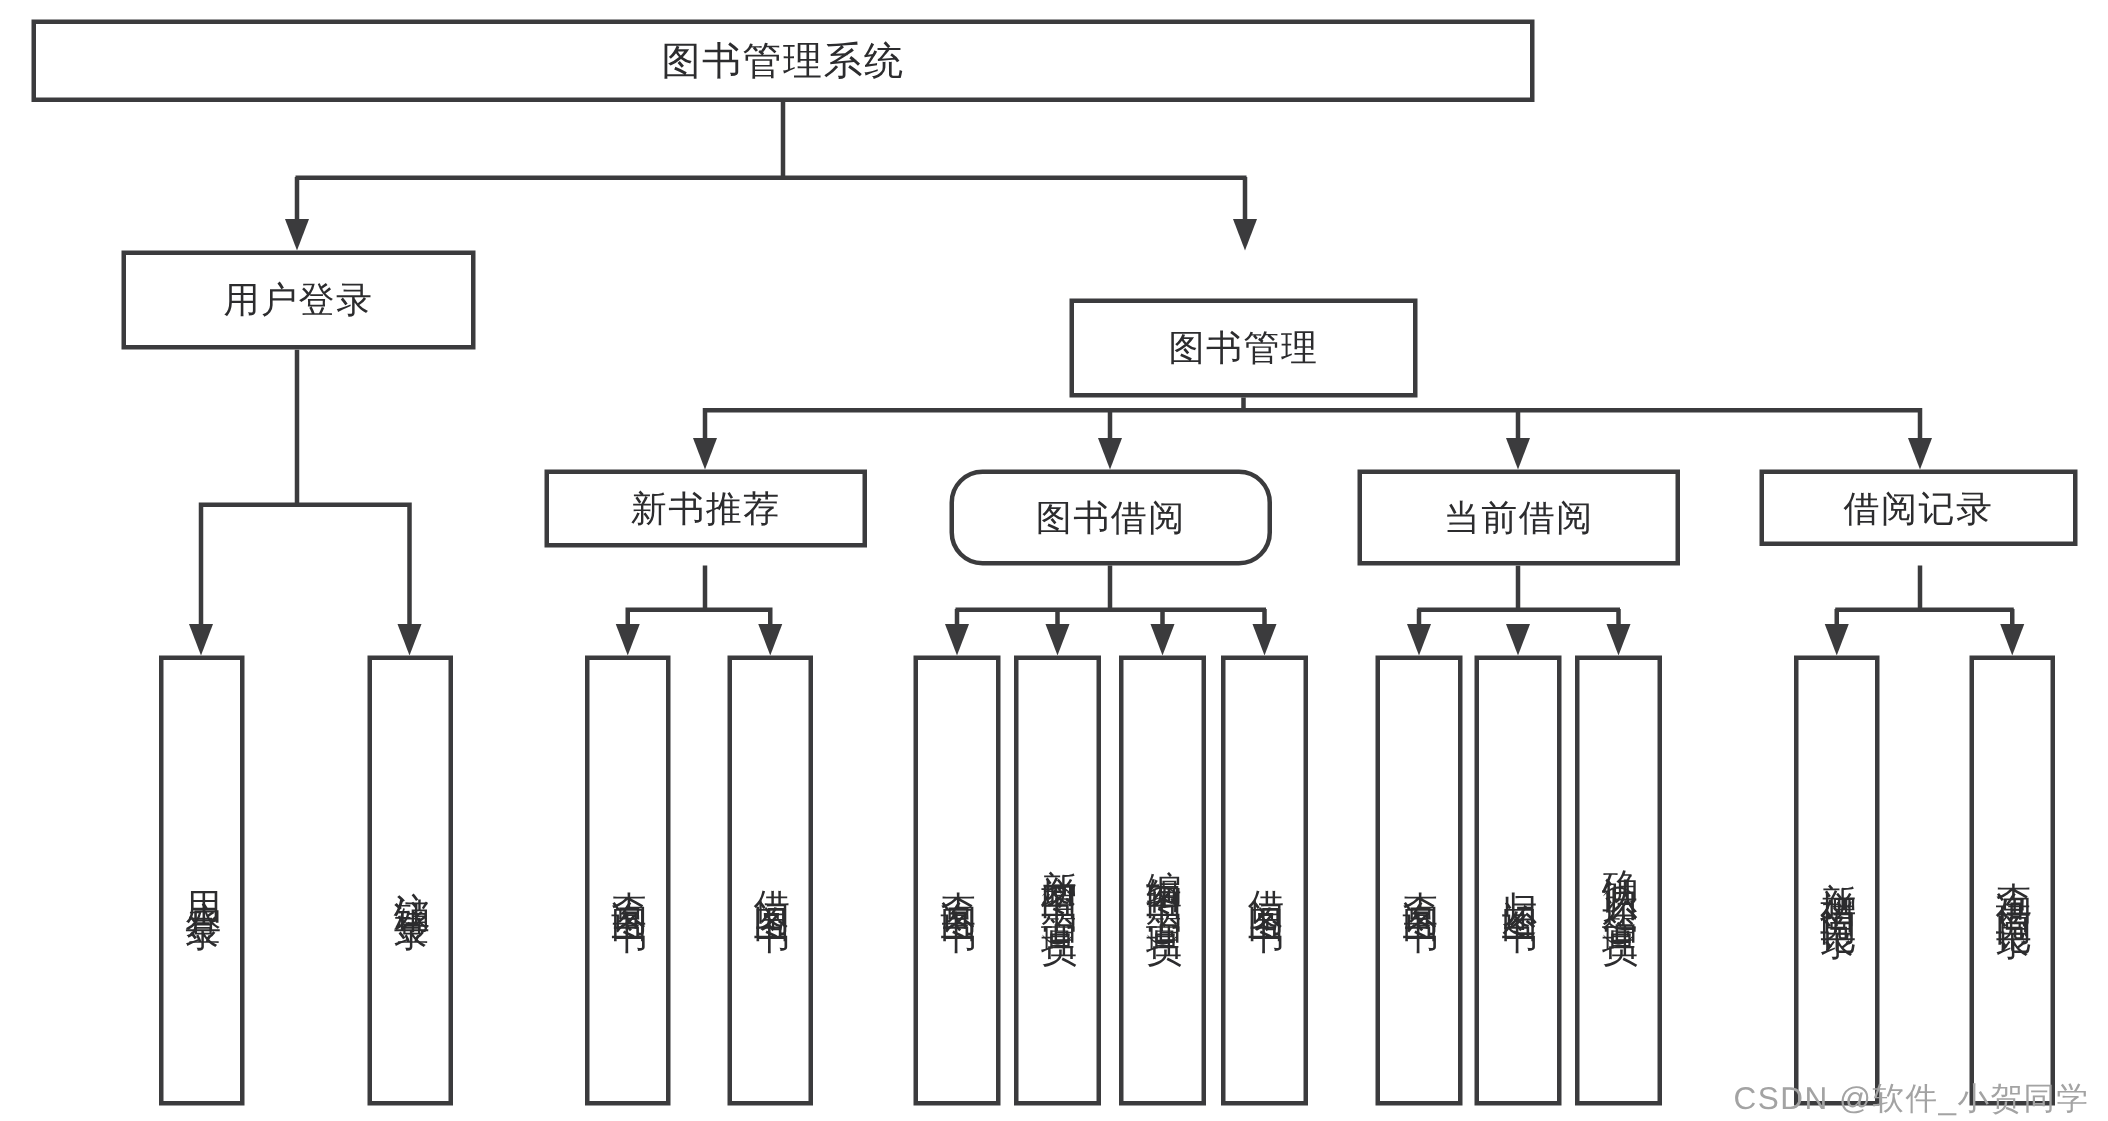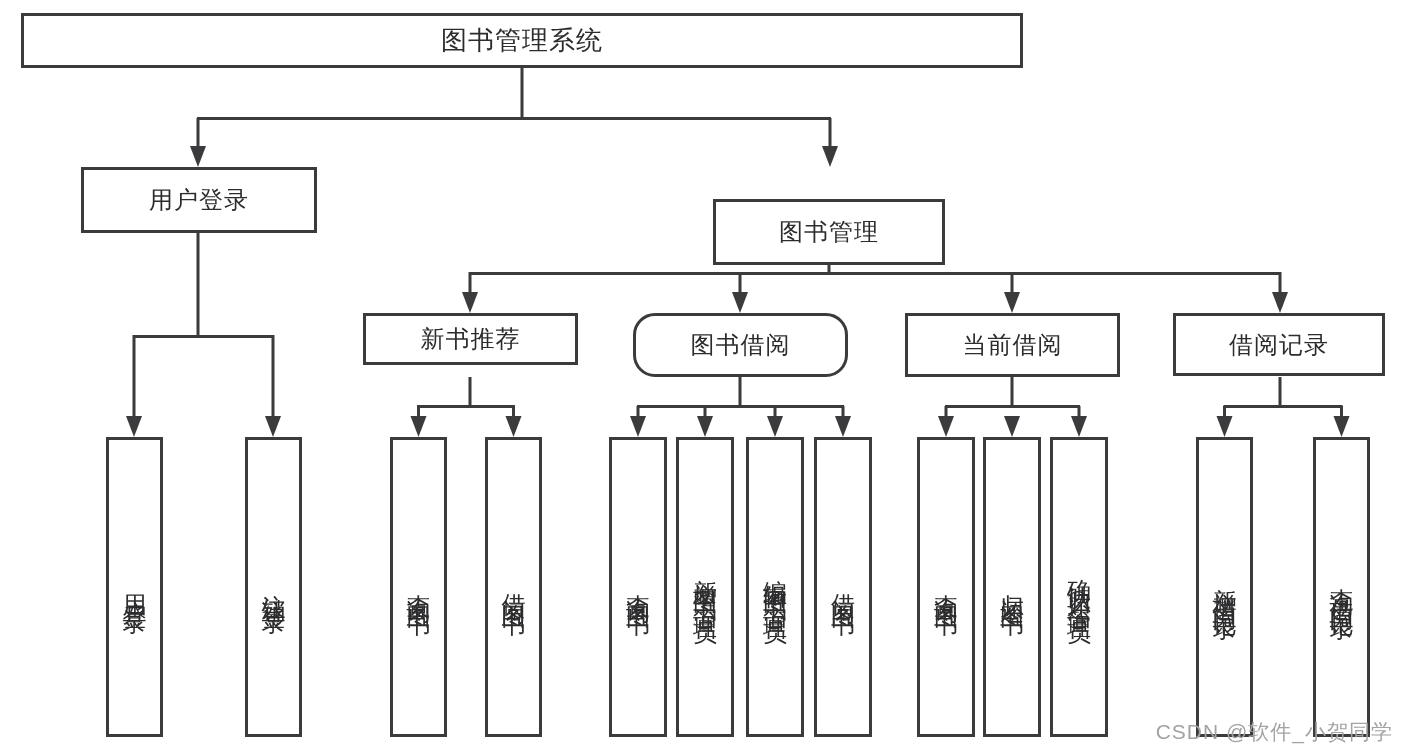--- a/index.html
+++ b/index.html
@@ -119,21 +119,21 @@
   </svg>
 
   <div class="box root-label" style="left:21px; top:13px; width:1002px; height:55px;">图书管理系统</div>
 
   <div class="box h-label" style="left:81px; top:167px; width:236px; height:66px;">用户登录</div>
   <div class="box h-label" style="left:713px; top:167px; width:232px; height:66px;margin-top:32px;">图书管理</div>
 
   <div class="box h-label" style="left:363px; top:313px; width:215px; height:52px;">新书推荐</div>
   <div class="box h-label" style="left:633px; top:313px; width:215px; height:64px;border-radius:22px;">图书借阅</div>
   <div class="box h-label" style="left:905px; top:313px; width:215px; height:64px;">当前借阅</div>
-  <div class="box h-label" style="left:1173px; top:313px; width:212px; height:63px;">借阅记录</div>
+  <div class="box h-label" style="left:1173px; top:313px; width:212px; height:51px;">借阅记录</div>
 
   <div class="box leaf" style="left:106px; top:437px; width:57px; height:300px;">用户登录</div>
   <div class="box leaf" style="left:245px; top:437px; width:57px; height:300px;">注销登录</div>
 
   <div class="box leaf" style="left:390px; top:437px; width:57px; height:300px;">查询图书</div>
   <div class="box leaf" style="left:485px; top:437px; width:57px; height:300px;">借阅图书</div>
 
   <div class="box leaf" style="left:609px; top:437px; width:58px; height:300px;">查询图书</div>
   <div class="box leaf" style="left:676px; top:437px; width:58px; height:300px;">新增图书（管理员）</div>
   <div class="box leaf" style="left:746px; top:437px; width:58px; height:300px;">编辑图书（管理员）</div>

